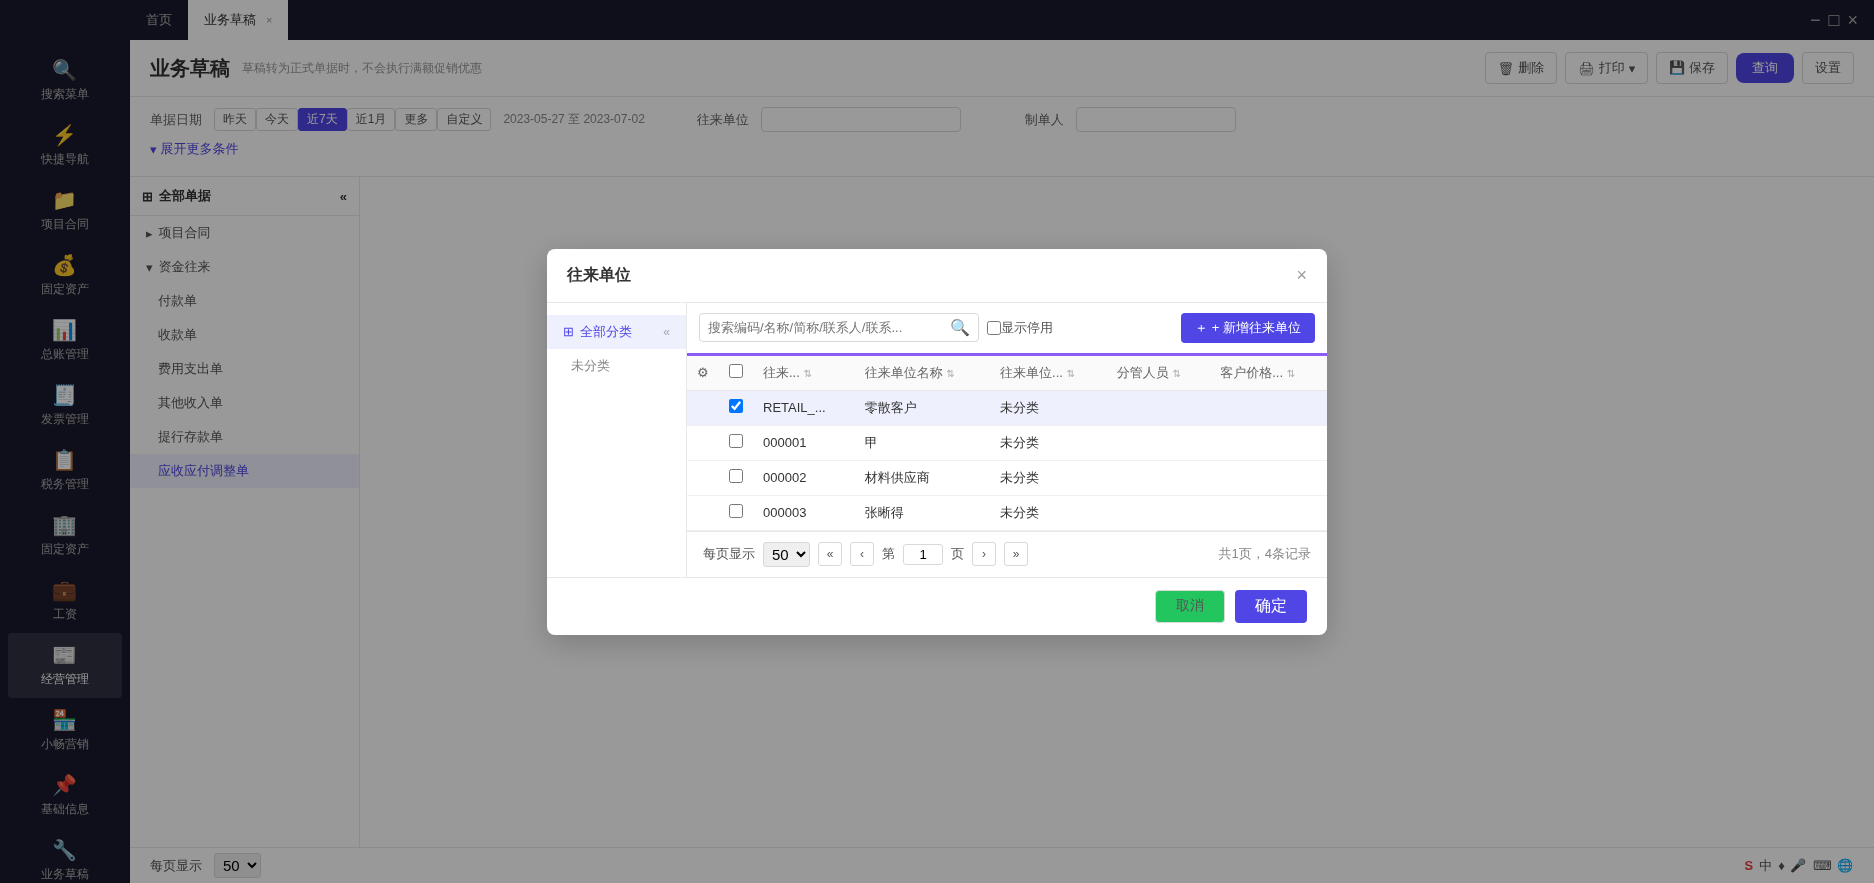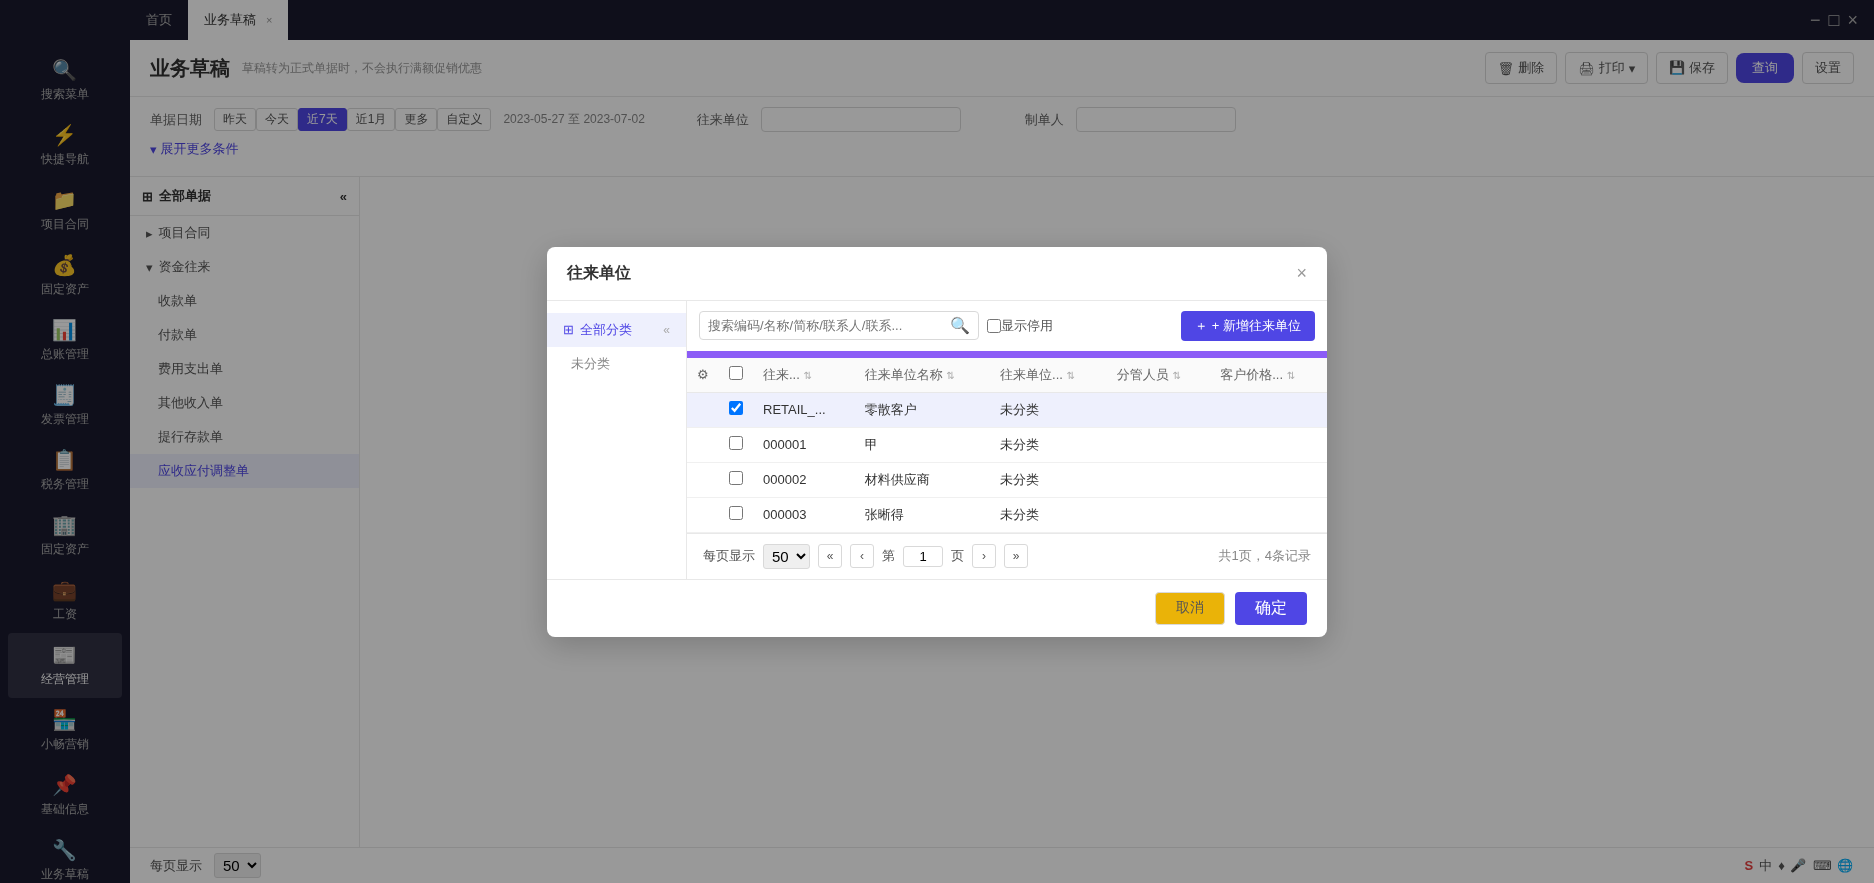--- a/index.html
+++ b/index.html
@@ -163,21 +163,21 @@
     .modal-cat-collapse { color: #aaa; font-size: 12px; }
     .modal-cat-sub { color: #888; padding-left: 24px; }
 
     
     .modal-right { flex: 1; display: flex; flex-direction: column; overflow: hidden; }
     .modal-toolbar {
       padding: 10px 12px;
       display: flex;
       align-items: center;
       gap: 8px;
-      border-bottom: 7px solid #8b5cf6;
+      border-bottom: 3px solid #8b5cf6;
     }
     .search-box {
       display: flex;
       align-items: center;
       border: 1px solid #d9d9d9;
       border-radius: 4px;
       padding: 4px 8px;
       flex: 1;
       max-width: 280px;
       gap: 6px;
@@ -224,21 +224,21 @@
     .total-info { margin-left: auto; color: #888; font-size: 13px; }
 
     
     .modal-action-footer {
       padding: 12px 20px;
       border-top: 1px solid #e8e8e8;
       display: flex;
       justify-content: flex-end;
       gap: 10px;
     }
-    .btn-cancel { padding: 6px 20px; border: 1px solid #d9d9d9; background: #eab308; border-radius: 4px; cursor: pointer; font-size: 14px; color: #555; }
+    .btn-cancel { padding: 6px 20px; border: 1px solid #d9d9d9; background: #22c55e; border-radius: 4px; cursor: pointer; font-size: 14px; color: #555; }
     .btn-confirm { padding: 6px 20px; background: #4f46e5; color: #fff; border: none; border-radius: 4px; cursor: pointer; font-size: 16px; }
 
     
     .bottom-bar {
       height: 36px;
       background: #fff;
       border-top: 1px solid #e8e8e8;
       display: flex;
       align-items: center;
       padding: 0 20px;
@@ -396,24 +396,24 @@
         </div>
         <div class="panel-item">
           <span>▸</span>
           <span>项目合同</span>
         </div>
         <div class="panel-item">
           <span>▾</span>
           <span>资金往来</span>
         </div>
         <div class="panel-item sub">
+          <span>付款单</span>
+        </div>
+        <div class="panel-item sub">
           <span>收款单</span>
-        </div>
-        <div class="panel-item sub">
-          <span>付款单</span>
         </div>
         <div class="panel-item sub">
           <span>费用支出单</span>
         </div>
         <div class="panel-item sub">
           <span>其他收入单</span>
         </div>
         <div class="panel-item sub">
           <span>提行存款单</span>
         </div>

